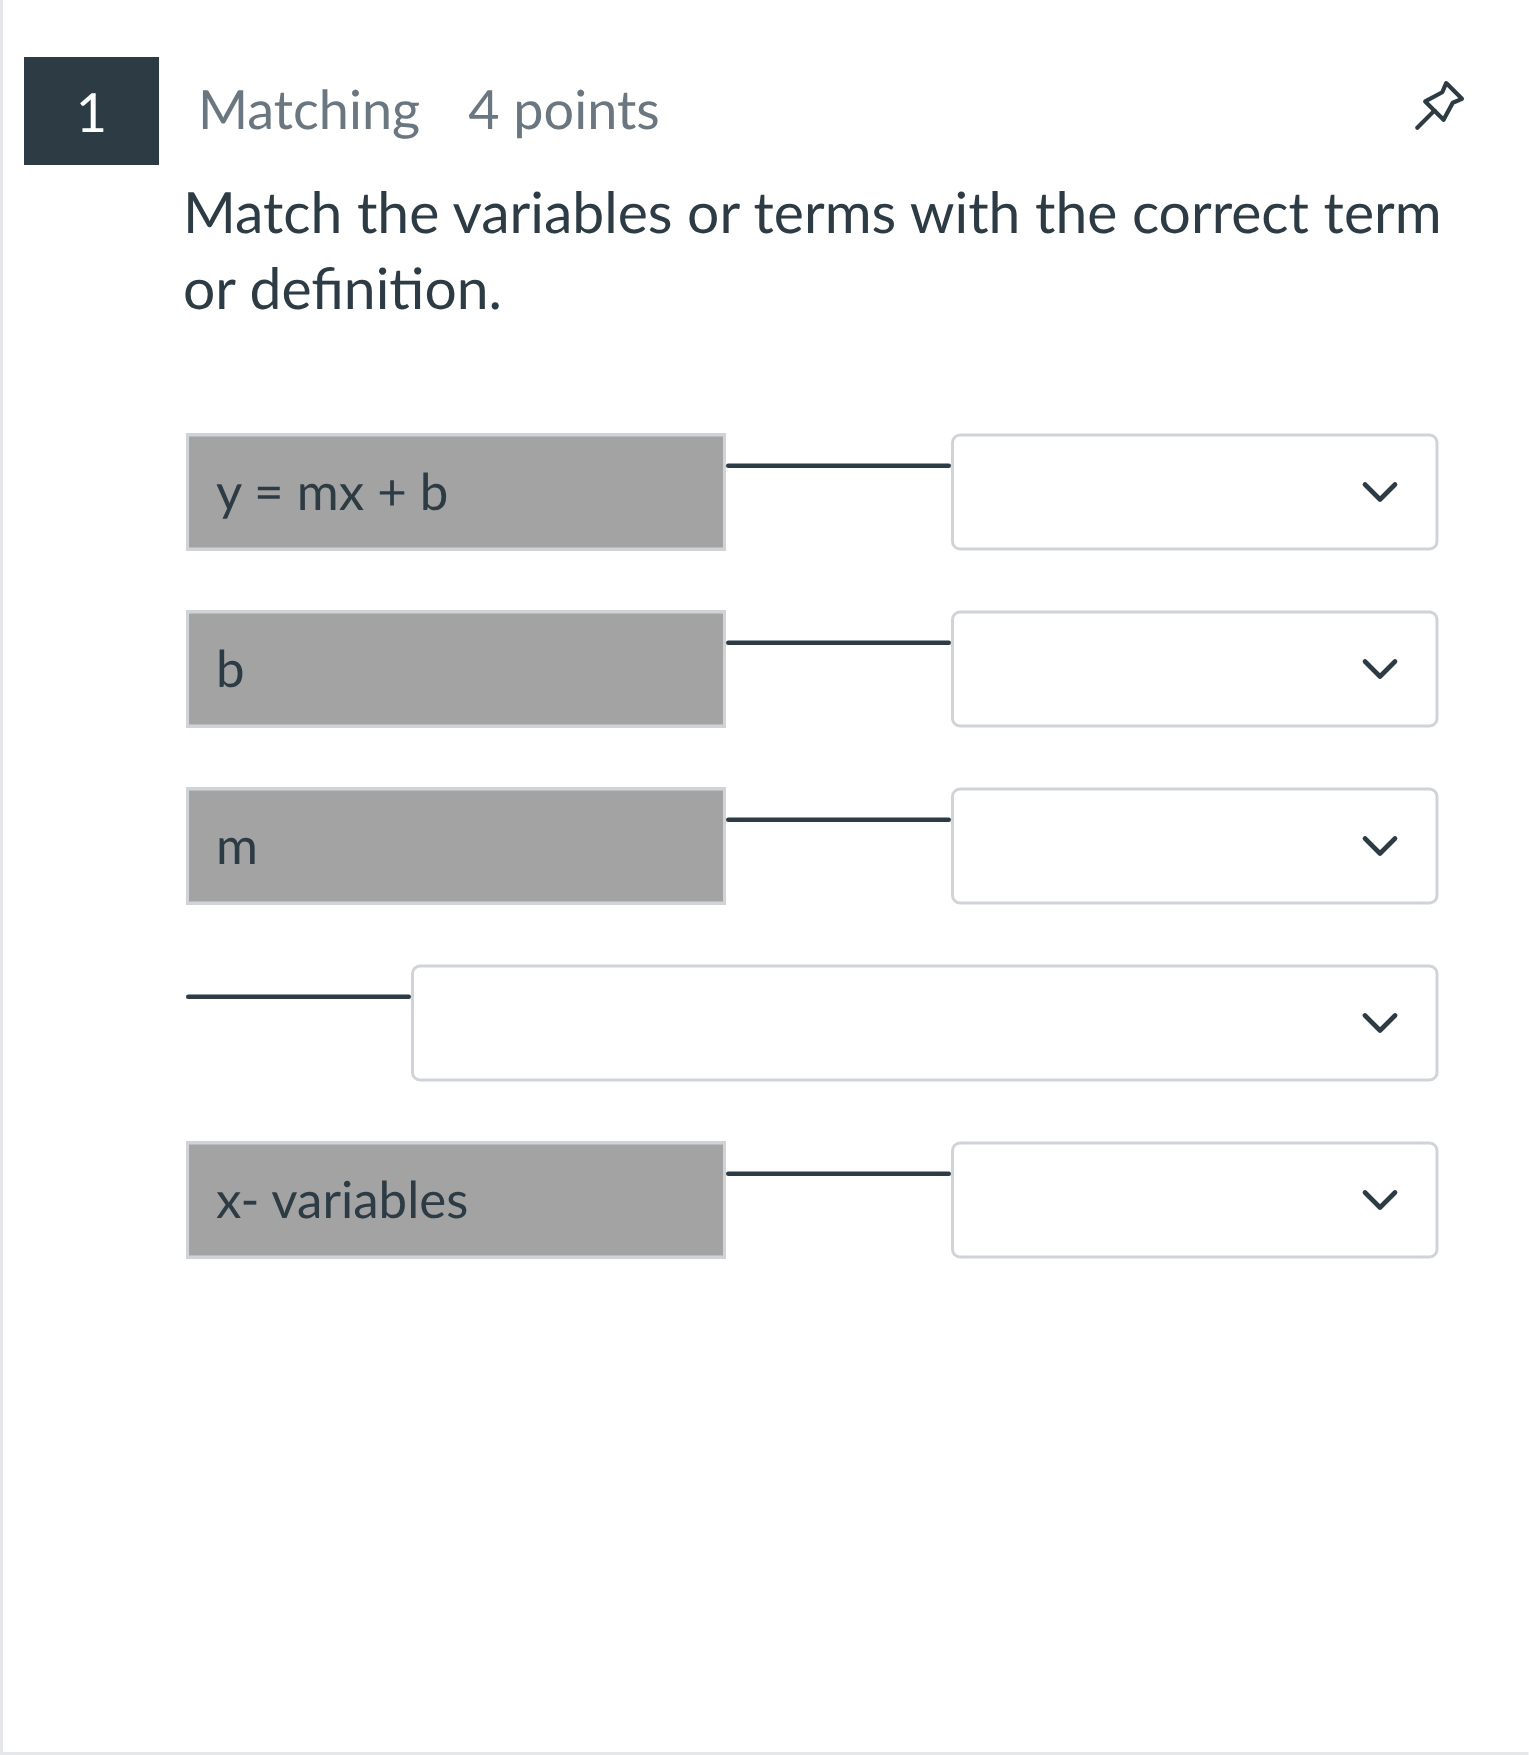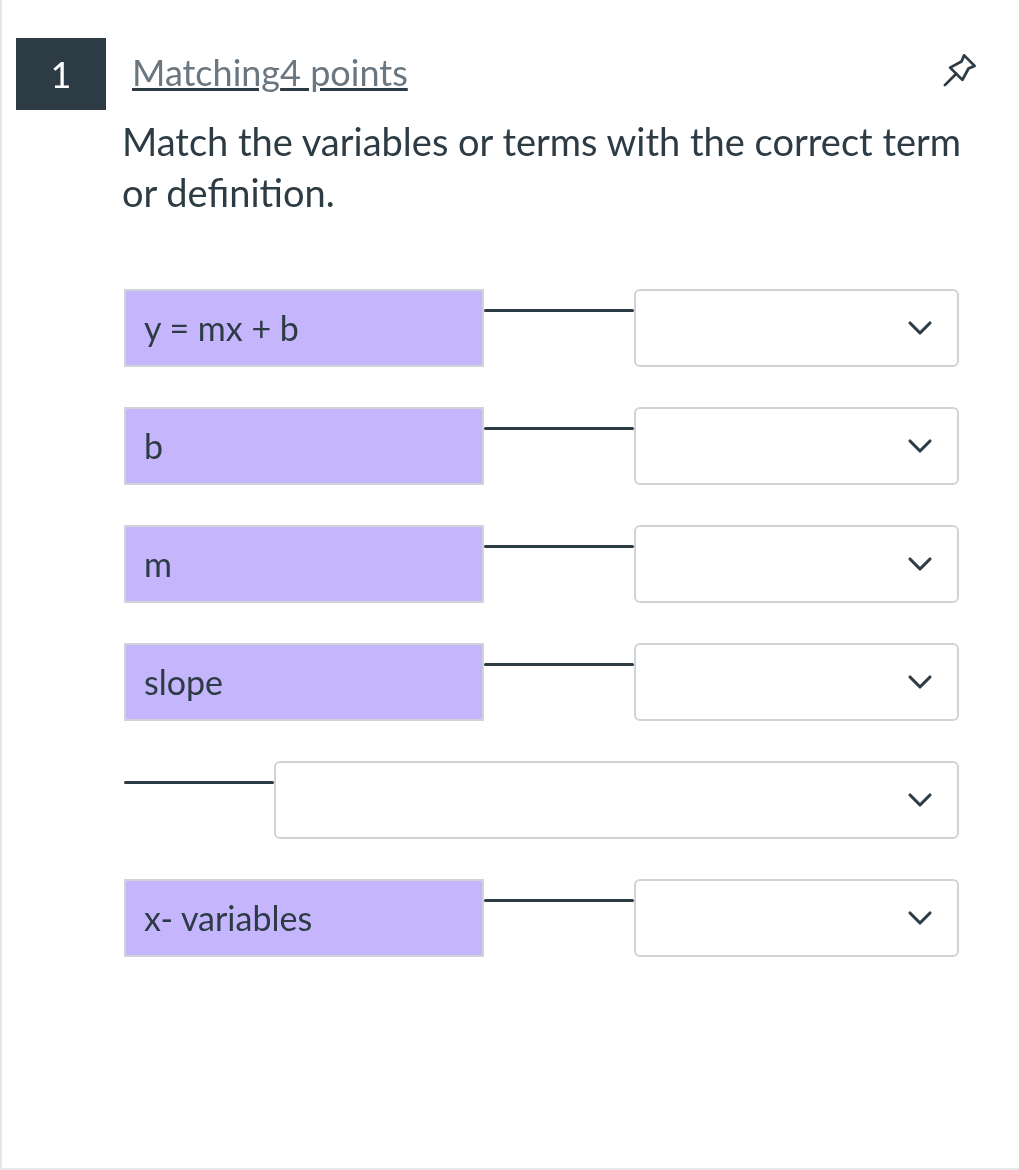--- a/index.html
+++ b/index.html
@@ -30,29 +30,29 @@
     display: flex;
     align-items: center;
     justify-content: center;
   }
   .header {
     display: flex;
     align-items: center;
     padding-top: 50px;
     padding-left: 130px;
     padding-right: 40px;
-    text-decoration: underline;
   }
   .qtype {
     font-size: 36px;
     color: #6b7780;
   }
   .qpoints {
     font-size: 36px;
     color: #6b7780;
+    margin-left: 32px;
     text-align: right;
   }
   .pin {
     margin-left: auto;
     width: 42px;
     height: 42px;
     color: #2d3b45;
   }
   .prompt {
     font-size: 38px;
@@ -64,21 +64,21 @@
     padding: 70px 60px 0 122px;
   }
   .row {
     display: flex;
     align-items: center;
     margin-bottom: 40px;
   }
   .term {
     width: 360px;
     height: 78px;
-    background: #c4b5fd;
+    background: #a3a3a3;
     border: 2px solid #d0d4d8;
     display: flex;
     align-items: center;
     padding: 0 18px;
     font-size: 34px;
     color: #2d3b45;
     flex-shrink: 0;
   }
   .connector {
     position: relative;
@@ -180,36 +180,20 @@
       <div class="answer">
         <span></span>
         <span class="chev">
           <svg viewBox="0 0 24 24" fill="none" stroke="currentColor" stroke-width="2.5" stroke-linecap="round" stroke-linejoin="round">
               <polyline points="4 8 12 16 20 8"></polyline>
             </svg>
         </span>
       </div>
     </div>
 
-    <div class="row">
-      <div class="term">
-        <span>slope</span>
-      </div>
-      <div class="connector">
-        <div class="connector-line"></div>
-      </div>
-      <div class="answer">
-        <span></span>
-        <span class="chev">
-          <svg viewBox="0 0 24 24" fill="none" stroke="currentColor" stroke-width="2.5" stroke-linecap="round" stroke-linejoin="round">
-              <polyline points="4 8 12 16 20 8"></polyline>
-            </svg>
-        </span>
-      </div>
-    </div>
 
     <div class="row">
       <div class="connector">
         <div class="connector-line"></div>
       </div>
       <div class="answer">
         <span></span>
         <span class="chev">
           <svg viewBox="0 0 24 24" fill="none" stroke="currentColor" stroke-width="2.5" stroke-linecap="round" stroke-linejoin="round">
               <polyline points="4 8 12 16 20 8"></polyline>

